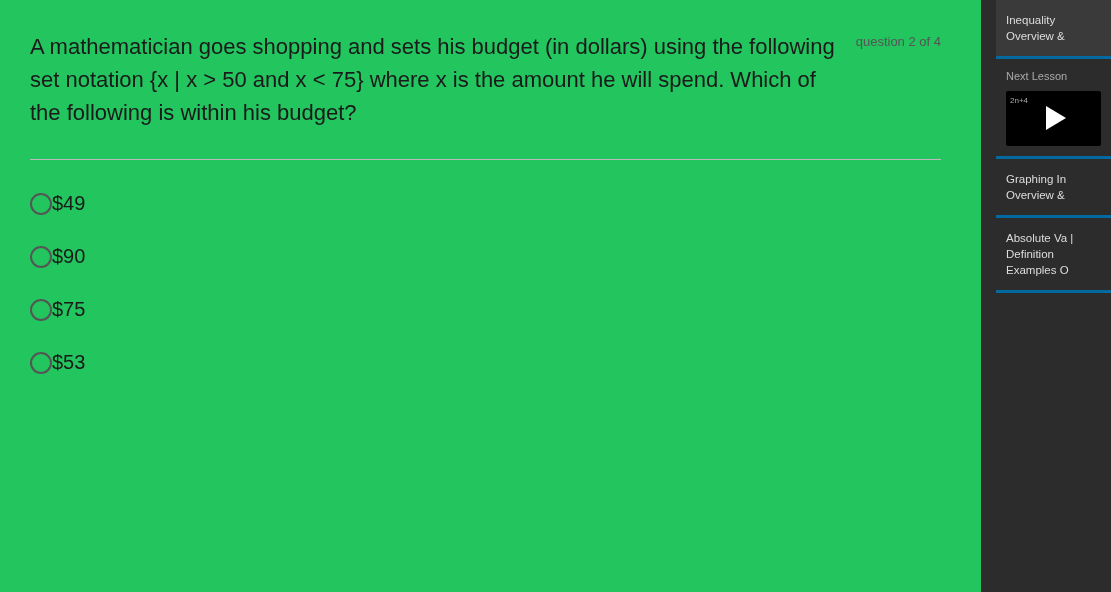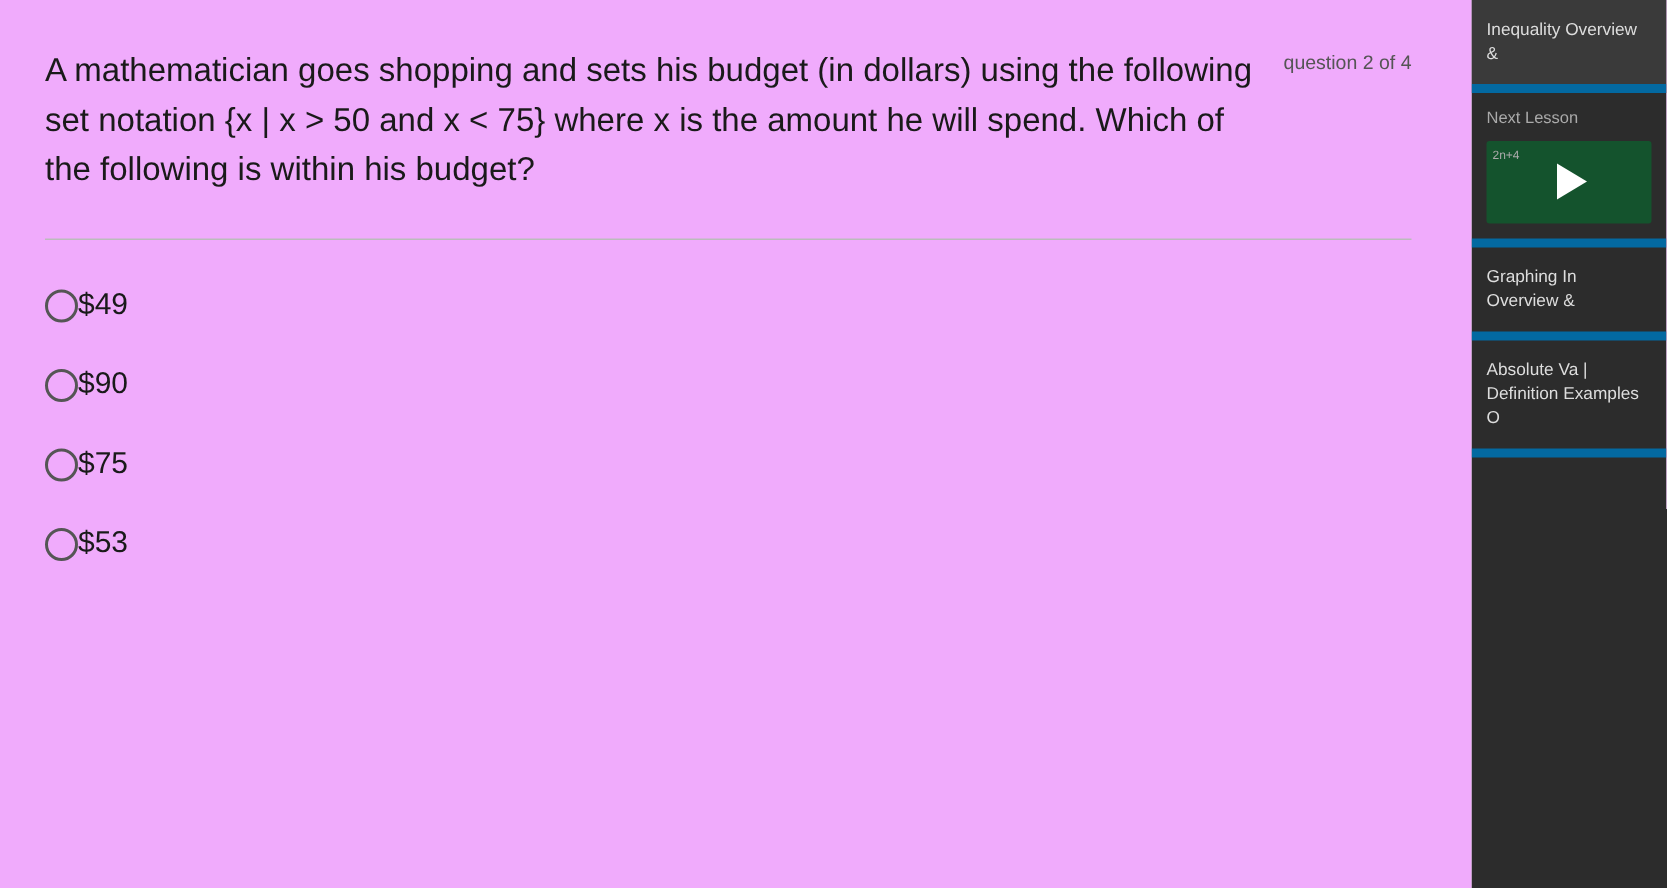--- a/index.html
+++ b/index.html
@@ -7,21 +7,21 @@
       width: 1111px;
       height: 592px;
       overflow: hidden;
       font-family: Arial, sans-serif;
       background: #f0f0f0;
       display: flex;
     }
 
     .main-content {
       flex: 1;
-      background: #f0abfc;
+      background: #22c55e;
       padding: 30px 40px 30px 30px;
       display: flex;
       flex-direction: column;
       gap: 0;
       position: relative;
     }
 
     .question-header {
       display: flex;
       align-items: flex-start;
@@ -83,44 +83,45 @@
     .sidebar {
       width: 130px;
       background: #2c2c2c;
       display: flex;
       flex-direction: column;
       overflow: hidden;
     }
 
     .sidebar-item {
       padding: 12px 10px;
-      border-bottom: 6px solid #0369a1;
+      border-bottom: 3px solid #0369a1;
       color: #ddd;
       font-size: 12px;
       line-height: 1.4;
       cursor: pointer;
+      margin-left: 15px;
     }
 
     .sidebar-item.inequality-overview {
       background: #3a3a3a;
       font-size: 11.5px;
     }
 
     .sidebar-item.next-lesson {
       padding: 10px;
     }
 
     .next-lesson-label {
       font-size: 11px;
       color: #aaa;
       margin-bottom: 6px;
     }
 
     .video-thumbnail {
-      background: #14532d;
+      background: #000000;
       height: 55px;
       display: flex;
       align-items: center;
       justify-content: center;
       border-radius: 2px;
       position: relative;
     }
 
     .video-thumbnail-overlay {
       font-size: 8px;

